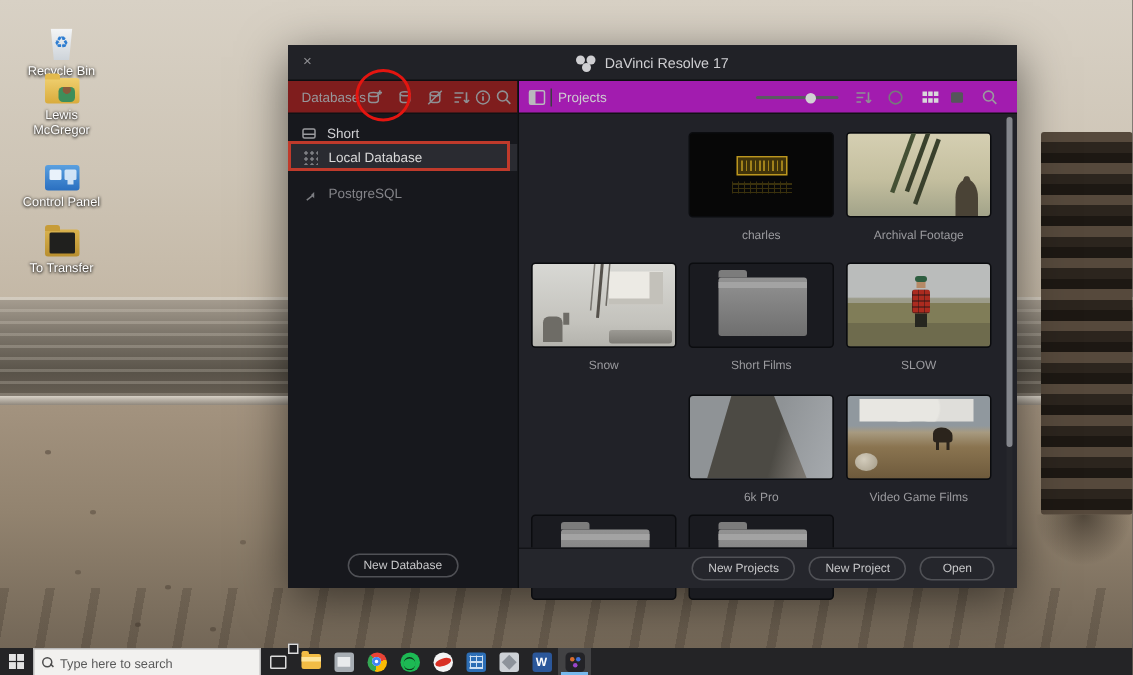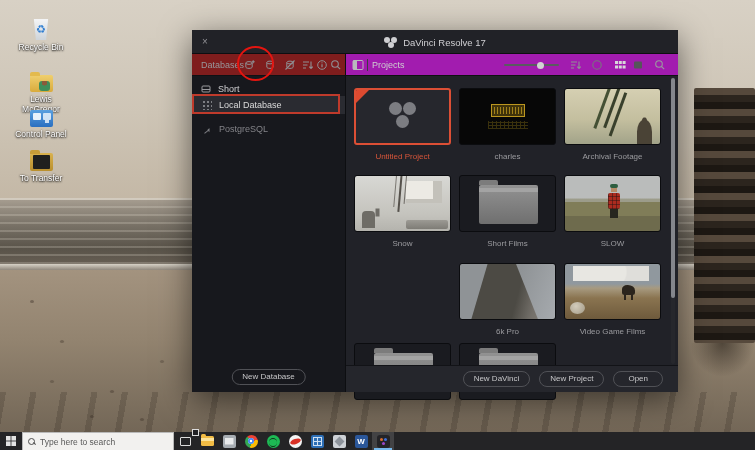--- a/index.html
+++ b/index.html
@@ -206,21 +206,21 @@
   <div class="bg-foam"></div>
   <div class="bg-sand"></div>
   <div class="bg-debris"></div>
   <div class="bg-specks"></div>
   <div class="groyne"></div>
 
   <div class="dicon" style="top:19px">
     <div class="art art-bin">♻</div>
     <div class="lbl">Recycle Bin</div>
   </div>
-  <div class="dicon" style="top:75px">
+  <div class="dicon" style="top:52px">
     <div class="art art-userfolder"></div>
     <div class="lbl" style="width:52px;margin-left:9px">Lewis McGregor</div>
   </div>
   <div class="dicon" style="top:153px">
     <div class="art art-darkfolder"></div>
     <div class="lbl">To Transfer</div>
   </div>
   <div class="dicon" style="top:110px">
     <div class="art art-cpl"></div>
     <div class="lbl">Control Panel</div>
@@ -347,27 +347,20 @@
           </svg>
       </span>
       <span class="tico" style="left:308px">
         <svg viewBox="0 0 12 12" fill="none" stroke="#9a9a9e" stroke-width="1.1">
           <circle cx="5" cy="5" r="3.3"></circle>
             <path d="M7.6 7.6l2.6 2.6"></path>
         </svg>
       </span>
     </div>
 
-    <div class="pcard sel" style="left:8px;top:34px">
-      <div class="thumb t-untitled">
-          <i class="a"></i>
-          <i class="b"></i>
-        </div>
-      <div class="plabel">Untitled Project</div>
-    </div>
     <div class="pcard" style="left:113px;top:34px">
       <div class="thumb t-charles">
           <i class="a"></i>
           <i class="b"></i>
         </div>
       <div class="plabel">charles</div>
     </div>
     <div class="pcard" style="left:218px;top:34px">
       <div class="thumb t-archival">
           <i class="a"></i>
@@ -424,21 +417,21 @@
           <i class="a"></i>
           <i class="b"></i>
         </div>
     </div>
 
     <div id="proj-scroll-track">
       <span id="proj-scroll-thumb"></span>
     </div>
 
     <div id="proj-bottombar">
-      <button class="pill">New DaVinci</button>
+      <button class="pill">New Projects</button>
       <button class="pill">New Project</button>
       <button class="pill" style="padding:3px 14px">Open</button>
     </div>
   </div>
 </div>
 
 <div id="anno-circle"></div>
 <div id="anno-rect"></div>
 
 <div id="taskbar">

